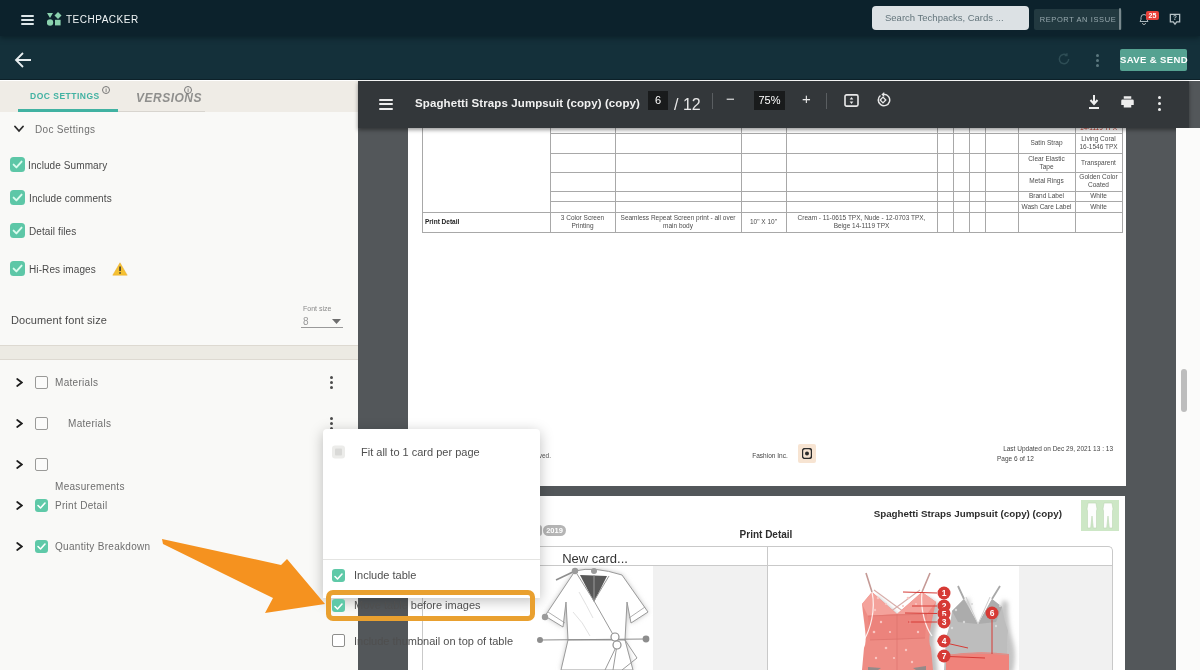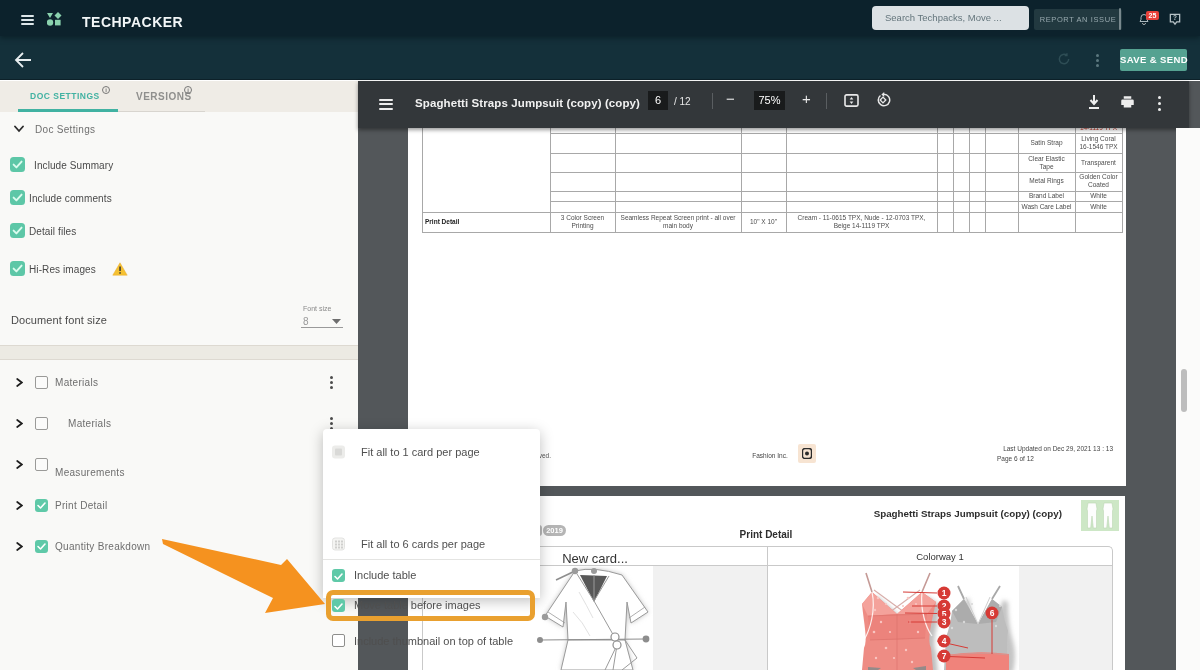--- a/index.html
+++ b/index.html
@@ -2,32 +2,32 @@
 <html><head>
 <meta charset="utf-8">
 <style>
   * { margin:0; padding:0; box-sizing:border-box; }
   html,body { width:1200px; height:670px; overflow:hidden; font-family:"Liberation Sans", sans-serif; background:#fff; }
   .abs { position:absolute; }
   
   #topbar { position:absolute; left:0; top:0; width:1200px; height:36px; background:#0c222c; box-shadow:0 2px 5px rgba(4,20,26,0.55); z-index:5; }
   .hline { position:absolute; left:21px; width:13px; height:2px; background:#dde6e9; border-radius:1px; }
   #tplogo { position:absolute; left:47px; top:12px; }
-  #tpname { position:absolute; left:66px; top:13.5px; color:#f2f6f7; font-size:14px; font-weight:bold; letter-spacing:0.5px;margin-left:16px; }
+  #tpname { position:absolute; left:66px; top:13.5px; color:#f2f6f7; font-size:10px; font-weight:normal; letter-spacing:0.5px; }
   #search { position:absolute; left:872px; top:6px; width:157px; height:24px; background:#dce1e4; border-radius:4px; color:#64757c; font-size:9.5px; line-height:24px; padding-left:13px; }
   #report { position:absolute; left:1034px; top:9px; width:88px; height:21px; background:#223940; border-radius:2px; color:#97a8ad; font-size:7.5px; letter-spacing:0.6px; text-align:center; line-height:21px; white-space:nowrap; }
   #badge25 { position:absolute; left:1146px; top:11px; width:13px; height:9px; background:#e8413b; border-radius:2px; color:#fff; font-size:7px; line-height:9px; text-align:center; font-weight:bold; }
   
   #secbar { position:absolute; left:0; top:36px; width:1200px; height:44px; background:#14303a; border-bottom:1px solid #0d2129; }
   #savesend { position:absolute; left:1120px; top:13px; width:67px; height:22px; white-space:nowrap; background:#55a291; border-radius:2px; color:#fff; font-size:9.5px; font-weight:bold; letter-spacing:0.4px; text-align:left; line-height:22px; }
   
   #sidebar { position:absolute; left:0; top:81px; width:358px; height:589px; background:#f9f9f7; }
   #tabrow { position:absolute; left:0; top:0; width:358px; height:31px; background:#efece6; }
   .tab1 { position:absolute; left:30px; top:10px; color:#41b2a2; font-size:8.5px; font-weight:bold; letter-spacing:0.5px; }
-  .tab2 { position:absolute; left:136px; top:10px; color:#8f8f8d; font-size:10px; font-weight:bold; letter-spacing:0.5px; }
+  .tab2 { position:absolute; left:136px; top:10px; color:#8f8f8d; font-size:12px; font-weight:bold; letter-spacing:0.5px;font-style:italic; }
   .info { position:absolute; width:8px; height:8px; border:1px solid #777; border-radius:50%; color:#777; font-size:6px; text-align:center; line-height:7px; font-weight:bold; }
   #tealunder { position:absolute; left:18px; top:28px; width:100px; height:2.5px; background:#41b2a2; }
   #grayunder { position:absolute; left:118px; top:30px; width:87px; height:1px; background:#d8d5cf; }
   .chk { position:absolute; width:13px; height:13px; border-radius:3px; background:#5fc9a8; }
   .chkbig { width:15px; height:15px; border-radius:3.5px; background:#5dc7a7; }
   .chk svg, .chkbig svg { position:absolute; left:0; top:0; }
   .unchk { position:absolute; width:13px; height:13px; border-radius:2px; background:#fbfbfa; border:1px solid #9a9a98; }
   .lbl { position:absolute; color:#4a4a4a; font-size:10px; letter-spacing:0.1px; }
   .slbl { position:absolute; color:#6e6e6e; font-size:10px; letter-spacing:0.3px; }
   .chev { position:absolute; }
@@ -58,21 +58,21 @@
   <div class="hline" style="top:15px"></div>
   <div class="hline" style="top:19px"></div>
   <div class="hline" style="top:23px"></div>
   <svg id="tplogo" width="15" height="14" viewBox="0 0 15 14">
     <polygon points="0,1 6,1 3,6" fill="#8ad2ae"></polygon>
     <polygon points="11,0 14.5,3.5 11,7 7.5,3.5" fill="#8ad2ae"></polygon>
     <circle cx="3" cy="10.5" r="3.2" fill="#8ad2ae"></circle>
     <rect x="8" y="7.8" width="5.6" height="5.6" fill="#8ad2ae"></rect>
   </svg>
   <div id="tpname">TECHPACKER</div>
-  <div id="search">Search Techpacks, Move ...</div>
+  <div id="search">Search Techpacks, Cards ...</div>
   <div id="report">REPORT AN ISSUE</div>
   <svg class="abs" style="left:1138px;top:13px" width="12" height="12" viewBox="0 0 24 24">
       <path fill="none" stroke="#aab8bd" stroke-width="2" d="M12 3a6 6 0 0 0-6 6v4l-2 4h16l-2-4V9a6 6 0 0 0-6-6z"></path>
       <path stroke="#aab8bd" stroke-width="2" d="M9 20a3 3 0 0 0 6 0"></path>
     </svg>
   <div class="abs" style="left:1119px;top:8px;width:2px;height:22px;background:rgba(205,215,218,0.5);border-radius:1px"></div>
   <div id="badge25">25</div>
   <svg class="abs" style="left:1168px;top:12px" width="14" height="14" viewBox="0 0 24 24">
       <path fill="none" stroke="#b6c2c6" stroke-width="2.2" d="M4 4h16v13H15l-3 4-3-4H4z"></path>
       <text x="12" y="14" fill="#b6c2c6" font-size="11" text-anchor="middle" font-weight="bold">?</text>
@@ -107,21 +107,21 @@
   <svg class="chev" style="left:14px;top:44px" width="10" height="8" viewBox="0 0 10 8">
       <path d="M1 1.5 L5 6 L9 1.5" stroke="#2b2b2b" stroke-width="1.8" fill="none" stroke-linecap="round"></path>
     </svg>
   <div class="slbl" style="left:35px;top:43px;color:#6f6f6f">Doc Settings</div>
 
   <div class="chk chkbig" style="left:10px;top:76px">
       <svg width="15" height="15" viewBox="0 0 15 15">
         <path d="M3.6 7.6 L6.4 10.4 L11.6 4.6" stroke="#dbfbee" stroke-width="1.9" fill="none" stroke-linecap="round" stroke-linejoin="round"></path>
       </svg>
     </div>
-  <div class="lbl" style="left:34px;top:79px">Include Summary</div>
+  <div class="lbl" style="left:28px;top:79px">Include Summary</div>
   <div class="chk chkbig" style="left:10px;top:109px">
       <svg width="15" height="15" viewBox="0 0 15 15">
         <path d="M3.6 7.6 L6.4 10.4 L11.6 4.6" stroke="#dbfbee" stroke-width="1.9" fill="none" stroke-linecap="round" stroke-linejoin="round"></path>
       </svg>
     </div>
   <div class="lbl" style="left:29px;top:112px">Include comments</div>
   <div class="chk chkbig" style="left:10px;top:142px">
       <svg width="15" height="15" viewBox="0 0 15 15">
         <path d="M3.6 7.6 L6.4 10.4 L11.6 4.6" stroke="#dbfbee" stroke-width="1.9" fill="none" stroke-linecap="round" stroke-linejoin="round"></path>
       </svg>
@@ -168,21 +168,21 @@
   <div class="dots3" style="left:330px;top:336px">
       <i></i>
       <i></i>
       <i></i>
     </div>
 
   <svg class="chev" style="left:16px;top:379px" width="7" height="9" viewBox="0 0 7 9">
       <path d="M1.2 1 L5.8 4.5 L1.2 8" stroke="#1e1e1e" stroke-width="1.7" fill="none" stroke-linecap="round"></path>
     </svg>
   <div class="unchk" style="left:35px;top:377px"></div>
-  <div class="slbl" style="left:55px;top:386px">Measurements</div>
+  <div class="slbl" style="left:55px;top:400px">Measurements</div>
 
   <svg class="chev" style="left:16px;top:420px" width="7" height="9" viewBox="0 0 7 9">
       <path d="M1.2 1 L5.8 4.5 L1.2 8" stroke="#1e1e1e" stroke-width="1.7" fill="none" stroke-linecap="round"></path>
     </svg>
   <div class="chk" style="left:35px;top:418px">
       <svg width="13" height="13" viewBox="0 0 13 13">
         <path d="M3 6.5 L5.5 9 L10 4" stroke="#fff" stroke-width="1.6" fill="none" stroke-linecap="round" stroke-linejoin="round"></path>
       </svg>
     </div>
   <div class="slbl" style="left:55px;top:419px">Print Detail</div>
@@ -260,21 +260,20 @@
       <path d="M19,2 L27,2 L28,8 L27.5,10 L27.5,27 L24.3,27 L23,15 L21.7,27 L18.5,27 L18.5,10 L18,8 Z" fill="#fdfdfd" stroke="#bcd6b4" stroke-width="0.6"></path>
     </svg>
     <div class="abs" style="left:128px;top:29px;width:6px;height:11px;background:#b9b9b9;border-radius:0 3px 3px 0"></div>
     <div class="abs" style="left:135px;top:29px;width:23px;height:11px;background:#b5b5b5;border-radius:5.5px;color:#fff;font-size:7.5px;font-weight:bold;text-align:center;line-height:11px">2019</div>
     <div class="abs" style="left:258px;top:33px;width:200px;text-align:center;font-size:10px;font-weight:bold;color:#2d2d2d">Print Detail</div>
 
     <div class="abs" style="left:14px;top:50px;width:691px;height:130px;border:1px solid #c9c9c9;border-bottom:none;border-radius:5px 5px 0 0;background:#fff"></div>
     <div class="abs" style="left:14px;top:69px;width:691px;height:1px;background:#c9c9c9"></div>
     <div class="abs" style="left:359px;top:50px;width:1px;height:124px;background:#c9c9c9"></div>
     <div class="abs" style="left:15px;top:55px;width:344px;text-align:center;font-size:13px;color:#333">New card...</div>
-    <div class="abs" style="left:360px;top:55px;width:344px;text-align:center;font-size:9.5px;color:#333">Colorway 1</div>
 
     <div class="abs" style="left:245px;top:70px;width:114px;height:104px;background:#f1f1f1"></div>
     <div class="abs" style="left:611px;top:70px;width:93px;height:104px;background:#f1f1f1"></div>
 
     <svg class="abs" style="left:125px;top:66px" width="130" height="108" viewBox="0 0 130 108">
       <defs>
           <filter id="soft" x="-30%" y="-30%" width="160%" height="160%">
             <feGaussianBlur stdDeviation="2.5"></feGaussianBlur>
           </filter>
         </defs>
@@ -379,21 +378,21 @@
       </g>
     </svg>
   </div>
 
   <div id="pdftoolbar">
     <div class="hline" style="left:21px;top:17.5px;width:14px;background:#ededed"></div>
     <div class="hline" style="left:21px;top:22.2px;width:14px;background:#ededed"></div>
     <div class="hline" style="left:21px;top:26.9px;width:14px;background:#ededed"></div>
     <div id="pdftitle">Spaghetti Straps Jumpsuit (copy) (copy)</div>
     <div class="tbox" style="left:290px;top:10px;width:20px;height:19px;line-height:19px">6</div>
-    <div class="abs" style="left:316px;top:15px;color:#e8e8e8;font-size:10px">/ 12</div>
+    <div class="abs" style="left:316px;top:15px;color:#e8e8e8;font-size:16px">/ 12</div>
     <div class="abs" style="left:354px;top:12px;width:1px;height:16px;background:#5a5e61"></div>
     <div class="abs" style="left:368px;top:9px;color:#e8e8e8;font-size:15px">−</div>
     <div class="tbox" style="left:396px;top:10px;width:31px;height:19px;line-height:19px">75%</div>
     <div class="abs" style="left:444px;top:9px;color:#e8e8e8;font-size:15px">+</div>
     <div class="abs" style="left:468px;top:12px;width:1px;height:16px;background:#5a5e61"></div>
     <svg class="abs" style="left:486px;top:13px" width="15" height="13" viewBox="0 0 24 21">
         <rect x="1.5" y="1.5" width="21" height="18" rx="2.5" fill="none" stroke="#e8e8e8" stroke-width="2.6"></rect>
         <path d="M12 5 L15 9 H9 Z M12 16 L9 12 H15 Z" fill="#e8e8e8"></path>
       </svg>
     <svg class="abs" style="left:517px;top:11px" width="16" height="16" viewBox="0 0 24 24">
@@ -417,34 +416,20 @@
   <div id="scrollstrip"></div>
   <div id="scrollthumb"></div>
 </div>
 
 <div id="menu">
   <div class="mitem" style="top:7px">
     <div class="micon" style="background:#ececea">
         <div style="position:absolute;left:3px;top:3px;width:7px;height:7px;background:#d9d9d7;border-radius:1px"></div>
       </div>
     <div class="mtext">Fit all to 1 card per page</div>
-  </div>
-  <div class="mitem" style="top:99px">
-    <div class="micon" style="background:#f4f4f2;border:1px solid #e3e3e1">
-        <div style="position:absolute;left:2px;top:2.5px;width:2px;height:1.5px;background:#cfcfcd"></div>
-        <div style="position:absolute;left:5px;top:2.5px;width:2px;height:1.5px;background:#cfcfcd"></div>
-        <div style="position:absolute;left:8px;top:2.5px;width:2px;height:1.5px;background:#cfcfcd"></div>
-        <div style="position:absolute;left:2px;top:5.5px;width:2px;height:1.5px;background:#cfcfcd"></div>
-        <div style="position:absolute;left:5px;top:5.5px;width:2px;height:1.5px;background:#cfcfcd"></div>
-        <div style="position:absolute;left:8px;top:5.5px;width:2px;height:1.5px;background:#cfcfcd"></div>
-        <div style="position:absolute;left:2px;top:8.5px;width:2px;height:1.5px;background:#cfcfcd"></div>
-        <div style="position:absolute;left:5px;top:8.5px;width:2px;height:1.5px;background:#cfcfcd"></div>
-        <div style="position:absolute;left:8px;top:8.5px;width:2px;height:1.5px;background:#cfcfcd"></div>
-      </div>
-    <div class="mtext">Fit all to 6 cards per page</div>
   </div>
   <div class="abs" style="left:0;top:130px;width:217px;height:1px;background:#e4e4e2"></div>
   <div class="mchk" style="top:140px"><svg width="13" height="13" viewBox="0 0 13 13">
         <path d="M3 6.5 L5.5 9 L10 4" stroke="#fff" stroke-width="1.6" fill="none" stroke-linecap="round" stroke-linejoin="round"></path>
       </svg></div>
   <div class="mtext" style="top:140px;left:31px;transform:none">Include table</div>
   <div class="abs" style="left:3px;top:161px;width:209px;height:31px;border:5px solid #e9a02f;border-radius:7px"></div>
   <div class="mchk" style="top:170px"><svg width="13" height="13" viewBox="0 0 13 13">
         <path d="M3 6.5 L5.5 9 L10 4" stroke="#fff" stroke-width="1.6" fill="none" stroke-linecap="round" stroke-linejoin="round"></path>
       </svg></div>

